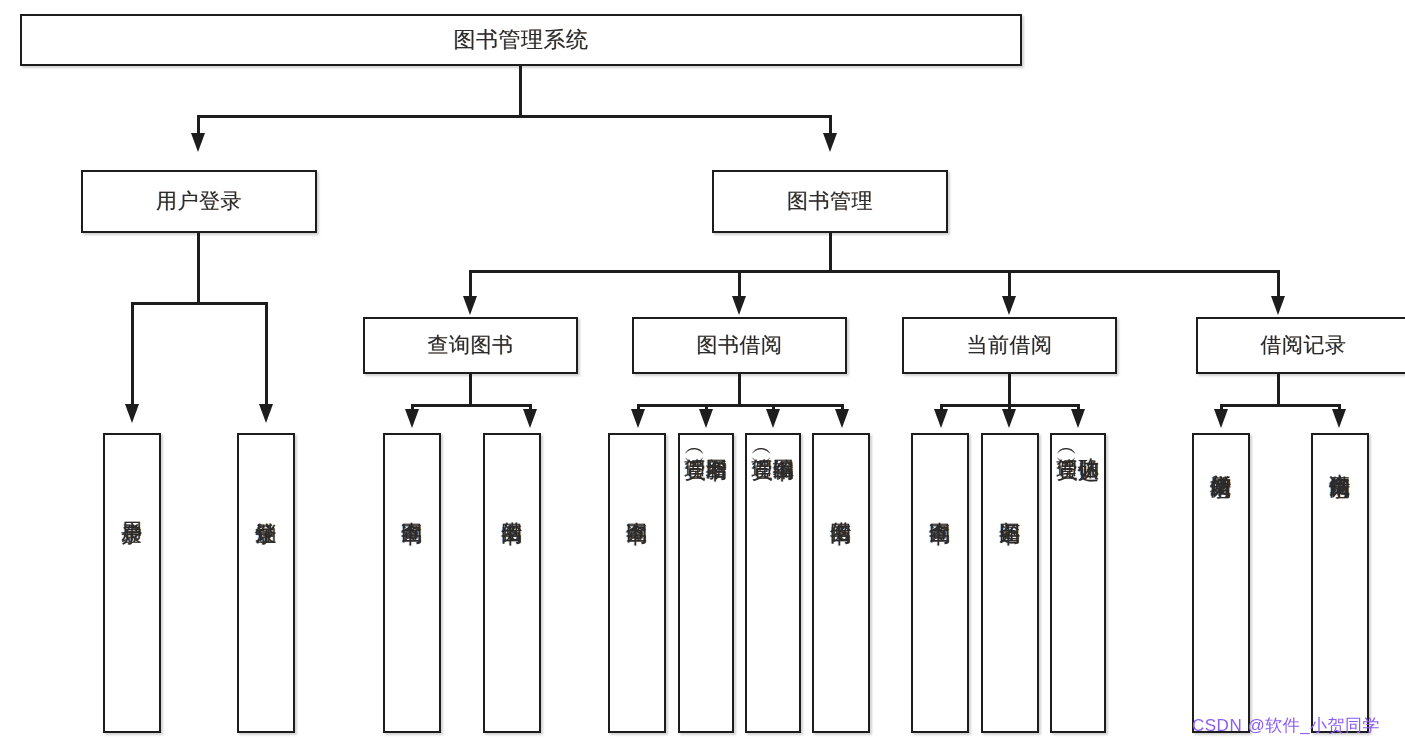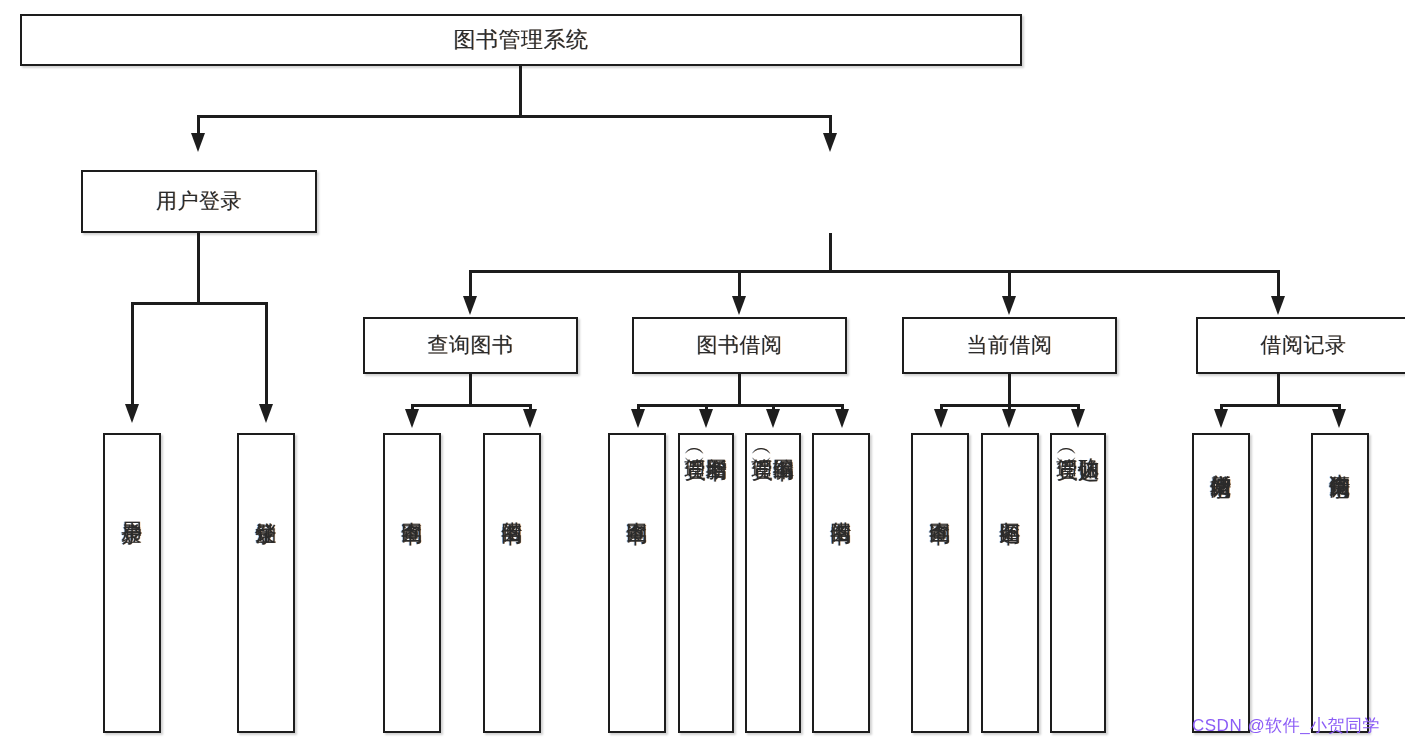--- a/index.html
+++ b/index.html
@@ -92,20 +92,23 @@
 
   <div class="conn v" style="left:197px; top:115px; width:2.5px; height:22px;"></div>
   <div class="arrow" style="left:191px; top:133px;"></div>
   <div class="conn v" style="left:829px; top:115px; width:2.5px; height:22px;"></div>
   <div class="arrow" style="left:823px; top:133px;"></div>
 
   <div class="node" style="left:81px; top:170px; width:236px; height:63px;">
     <span class="lbl">用户登录</span>
   </div>
 
+  <div class="node" style="left:712px; top:170px; width:236px; height:63px;">
+    <span class="lbl">图书管理</span>
+  </div>
 
   <div class="conn v" style="left:197px; top:233px; width:2.5px; height:71px;"></div>
   <div class="conn h" style="left:131px; top:302px; width:136px; height:2.5px;"></div>
   <div class="conn v" style="left:131px; top:302px; width:2.5px; height:105px;"></div>
   <div class="arrow" style="left:125px; top:404px;"></div>
   <div class="conn v" style="left:265px; top:302px; width:2.5px; height:105px;"></div>
   <div class="arrow" style="left:259px; top:404px;"></div>
 
   <div class="conn v" style="left:829px; top:233px; width:2.5px; height:39px;"></div>
   <div class="conn h" style="left:469px; top:270px; width:810px; height:2.5px;"></div>

